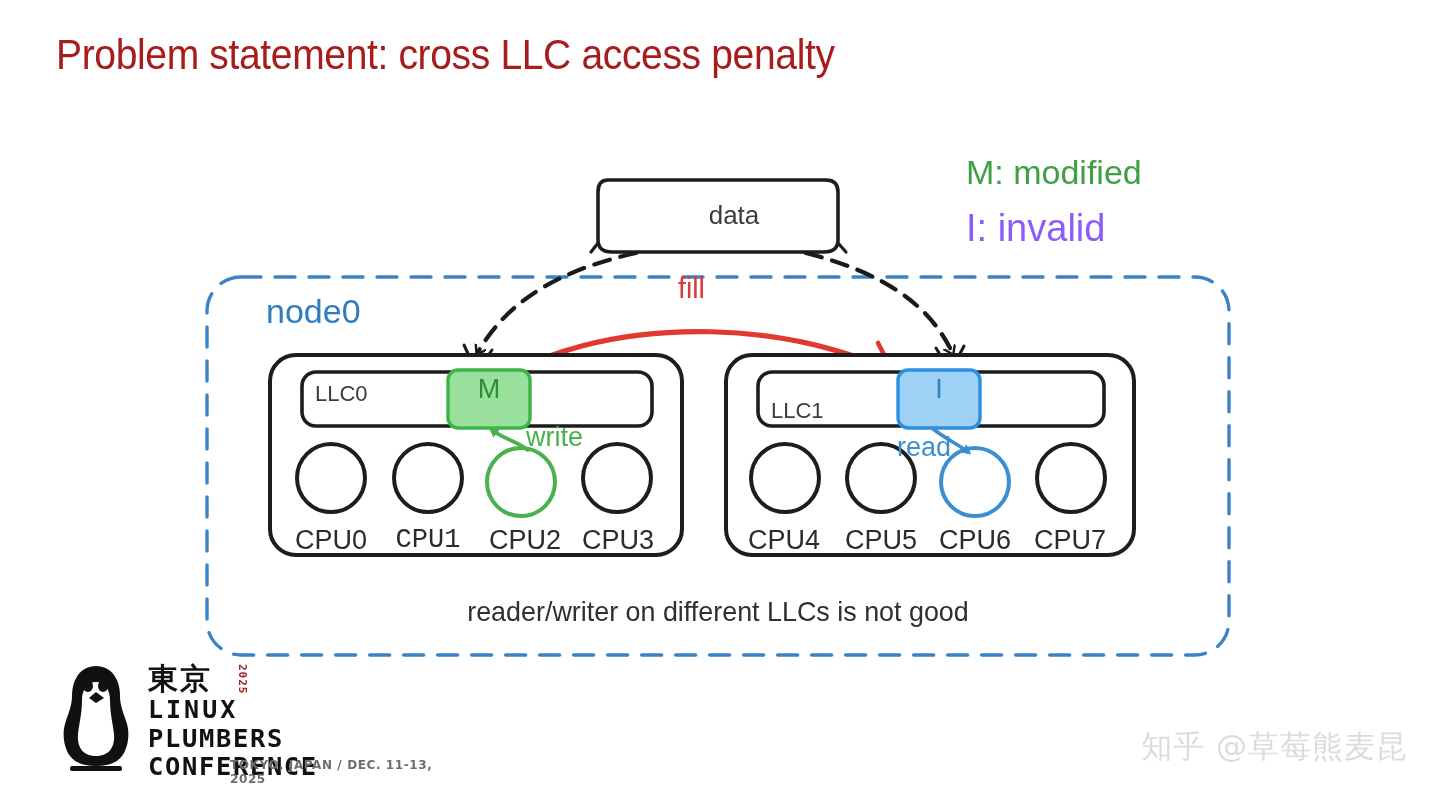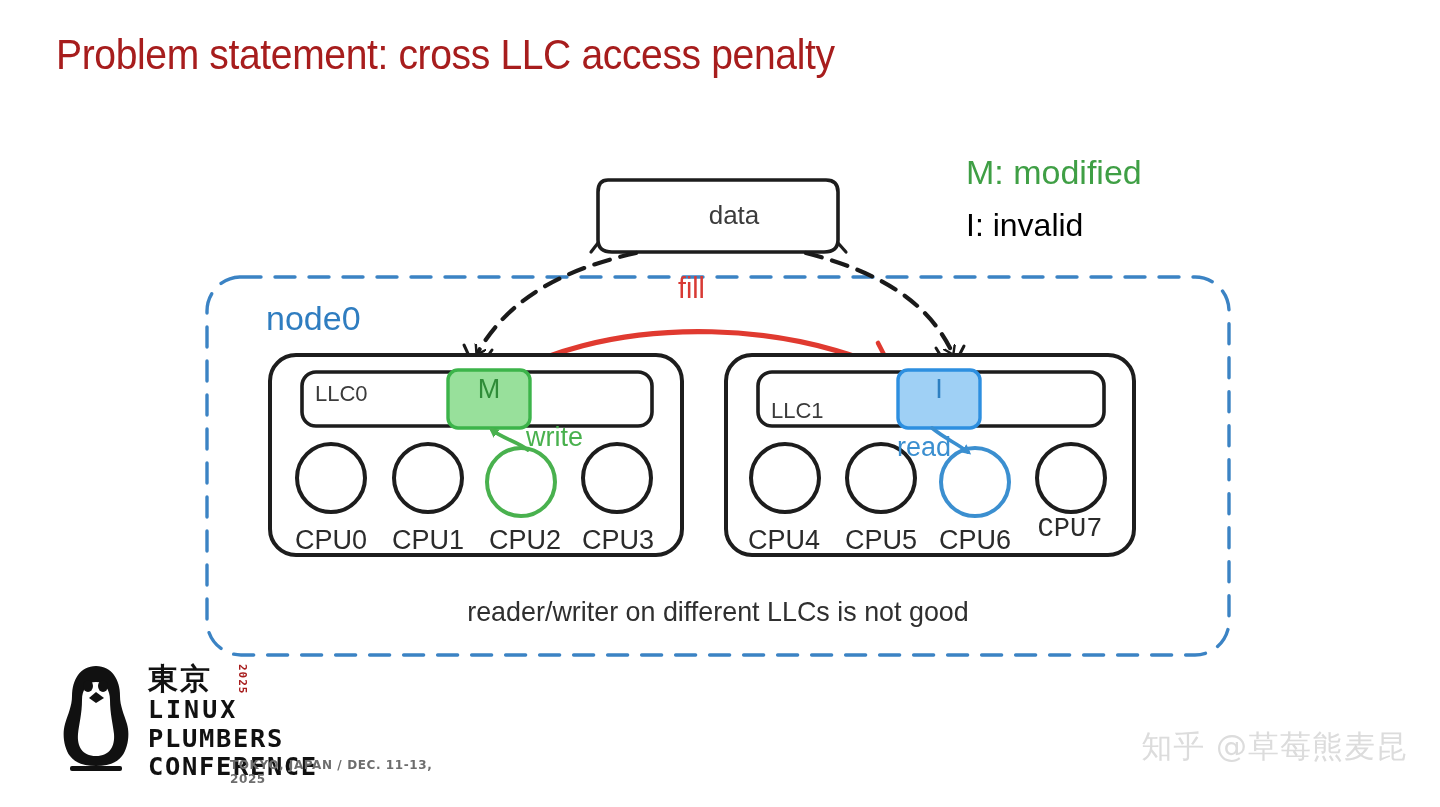--- a/index.html
+++ b/index.html
@@ -43,32 +43,32 @@
 
   
   .dtext { position: absolute; white-space: nowrap; }
 
   #legend-modified {
     left: 966px; top: 153px;
     font-size: 34px; color: #3f9f45;
   }
   #legend-invalid {
     left: 966px; top: 207px;
-    font-size: 32px; color: #000000;
+    font-size: 38px; color: #8b5cf6;
   }
 
   #data-label {
     left: 598px; top: 200px;
     width: 240px; text-align: center;
     font-size: 26px; color: #3b3b3b; padding-left: 16px;
   }
 
   #node-label {
     left: 266px; top: 292px;
-    font-size: 34px; color: #2f7dc0; margin-top: 7px;
+    font-size: 34px; color: #2f7dc0;
   }
 
   #fill-label {
     left: 678px; top: 271px;
     font-size: 30px; color: #d83a34;
     transform: scaleX(0.95);
     transform-origin: left center;
   }
 
   #llc0-label { left: 315px; top: 381px; font-size: 22px; color: #3b3b3b; }
@@ -77,27 +77,27 @@
   #state-m { left: 448px; top: 374px; width: 82px; text-align: center;
              font-size: 27px; color: #2f8c38; }
   #state-i { left: 898px; top: 374px; width: 82px; text-align: center;
              font-size: 27px; color: #2d7fc0; }
 
   #write-label { left: 526px; top: 422px; font-size: 27px; color: #49b14e; }
   #read-label  { left: 897px; top: 432px; font-size: 27px; color: #3b8fd0; }
 
   .cpu-label { font-size: 27px; color: #2b2b2b; text-align: center; width: 96px; }
   #cpu0-label { left: 283px; top: 525px; }
-  #cpu1-label { left: 380px; top: 525px; }
+  #cpu1-label { left: 380px; top: 525px; font-family: Liberation Mono, monospace; }
   #cpu2-label { left: 477px; top: 525px; }
   #cpu3-label { left: 570px; top: 525px; }
   #cpu4-label { left: 736px; top: 525px; }
   #cpu5-label { left: 833px; top: 525px; }
   #cpu6-label { left: 927px; top: 525px; }
-  #cpu7-label { left: 1022px; top: 514px; font-family: Liberation Mono, monospace; }
+  #cpu7-label { left: 1022px; top: 525px; }
 
   #caption {
     left: 205px; top: 596px; width: 1026px;
     text-align: center; font-size: 28px; color: #2f2f2f;
     transform: scaleX(0.96); transform-origin: center center;
   }
 
   
   #logo {
     position: absolute;

